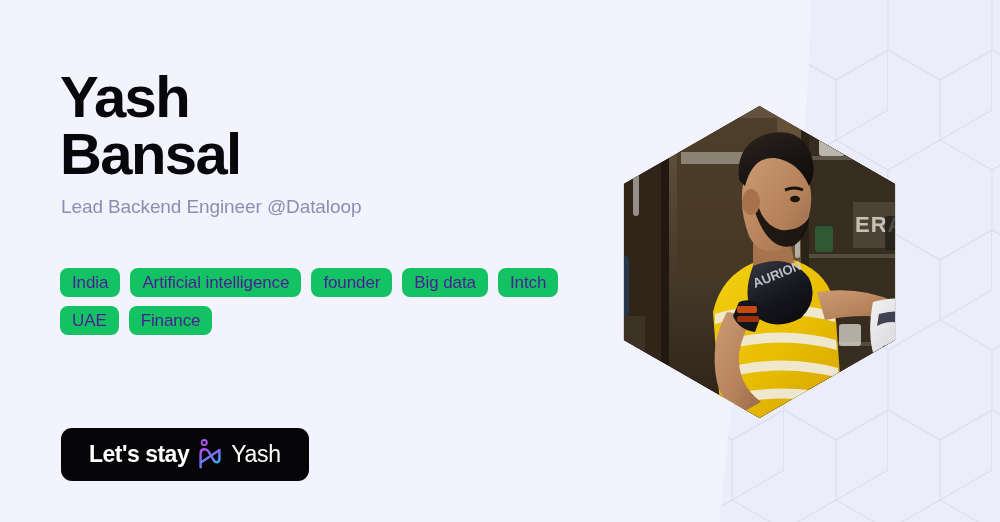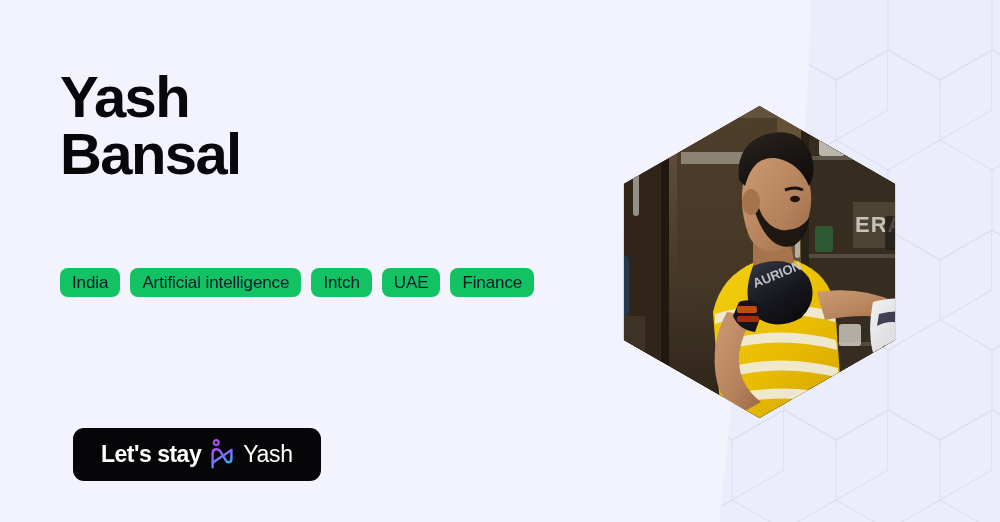--- a/index.html
+++ b/index.html
@@ -96,21 +96,21 @@
     align-content:flex-start;
   }
   .tag {
     display:inline-flex;
     align-items:center;
     justify-content:center;
     height:29px;
     padding:0 12px;
     border-radius:8px;
     background:#13c363;
-    color:#0f172a;
+    color:#4c1d95;
     font-size:17px;
     line-height:1;
     white-space:nowrap;
     letter-spacing:-0.1px;
     cursor:pointer;
   }
 
   
   #cta {
     position:absolute;
@@ -118,21 +118,20 @@
     height:53px;
     padding:0 28px;
     border:none;
     border-radius:11px;
     background:#060608;
     display:inline-flex;
     align-items:center;
     gap:9px;
     cursor:pointer;
     font-family:"Liberation Sans", sans-serif;
-    margin-left:12px;
   }
   #cta-pre {
     color:#ffffff;
     font-size:23px;
     font-weight:bold;
     letter-spacing:-0.5px;
   }
   #cta-post {
     color:#ffffff;
     font-size:23px;
@@ -292,24 +291,27 @@
         <rect width="313" height="312" fill="#000" opacity="0.05"></rect>
       </svg>
     </div>
   </div>
 
   <div id="content">
 
     <h1 id="name">Yash
 Bansal</h1>
 
+    <div id="headline">Lead Backend Engineer @Dataloop</div>
 
     <div id="tags">
       <span class="tag">India</span>
       <span class="tag">Artificial intelligence</span>
+      <span class="tag">founder</span>
+      <span class="tag">Big data</span>
       <span class="tag">Intch</span>
       <span class="tag">UAE</span>
       <span class="tag">Finance</span>
     </div>
 
     <button id="cta">
       <span id="cta-pre">Let's stay</span>
       <svg id="intch-logo" viewBox="0 0 24 31" xmlns="http://www.w3.org/2000/svg">
         <defs>
           <linearGradient id="logoG" x1="0.15" y1="0" x2="0.85" y2="1">

